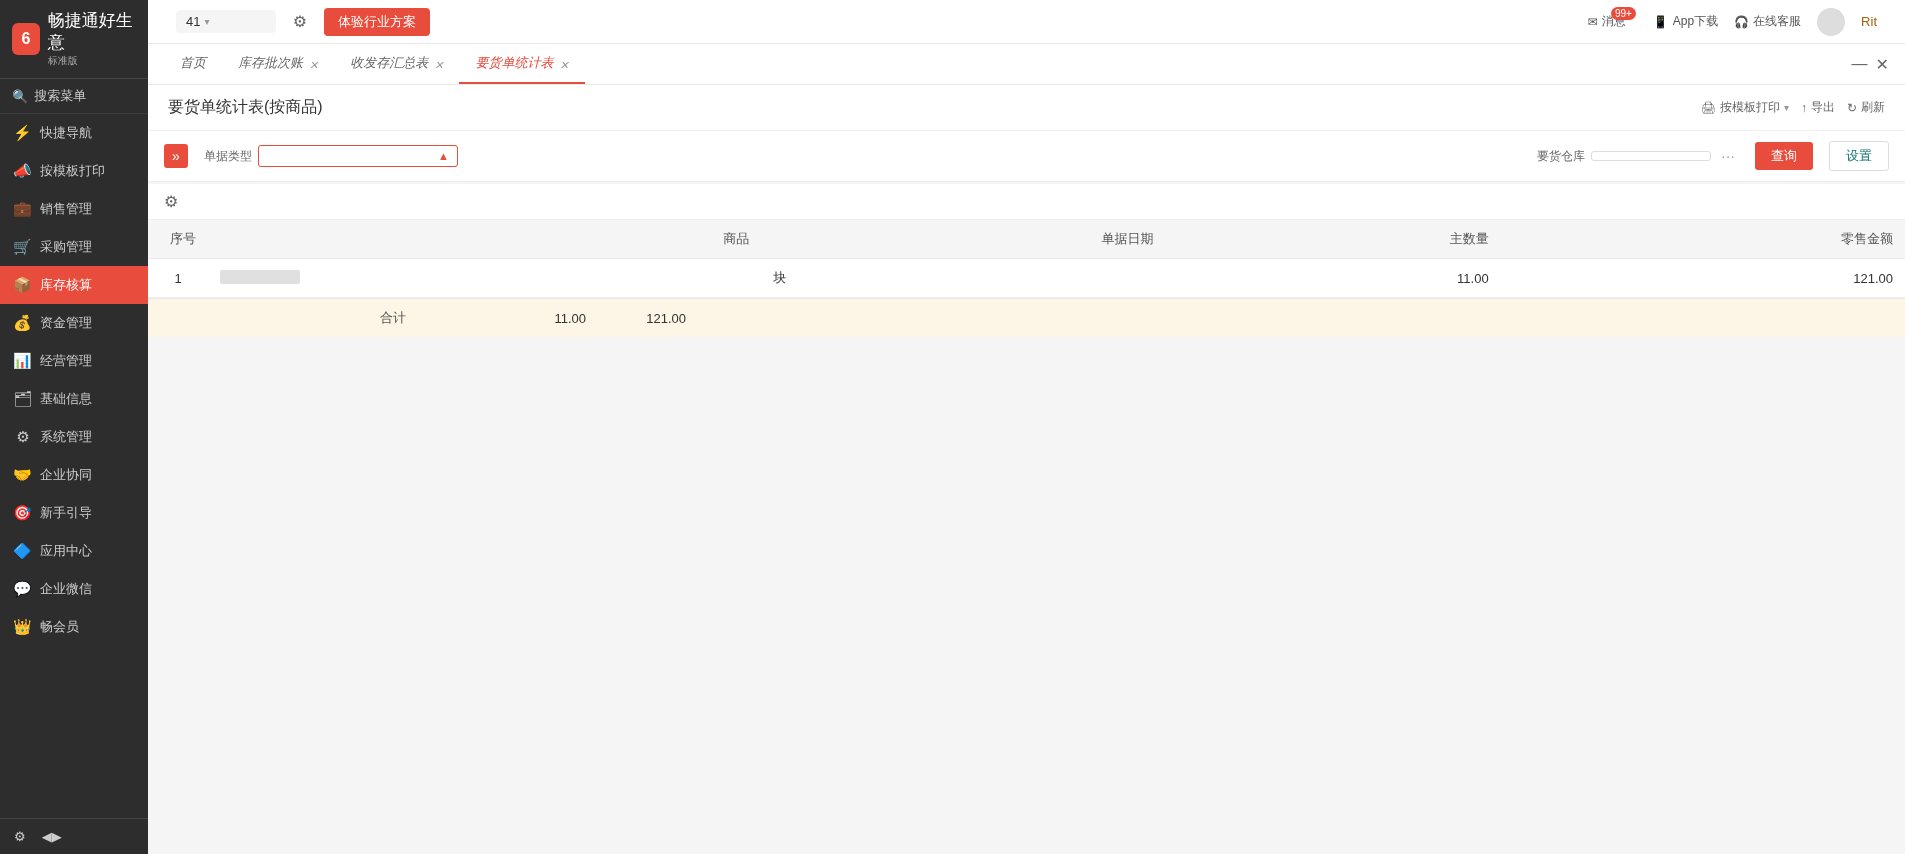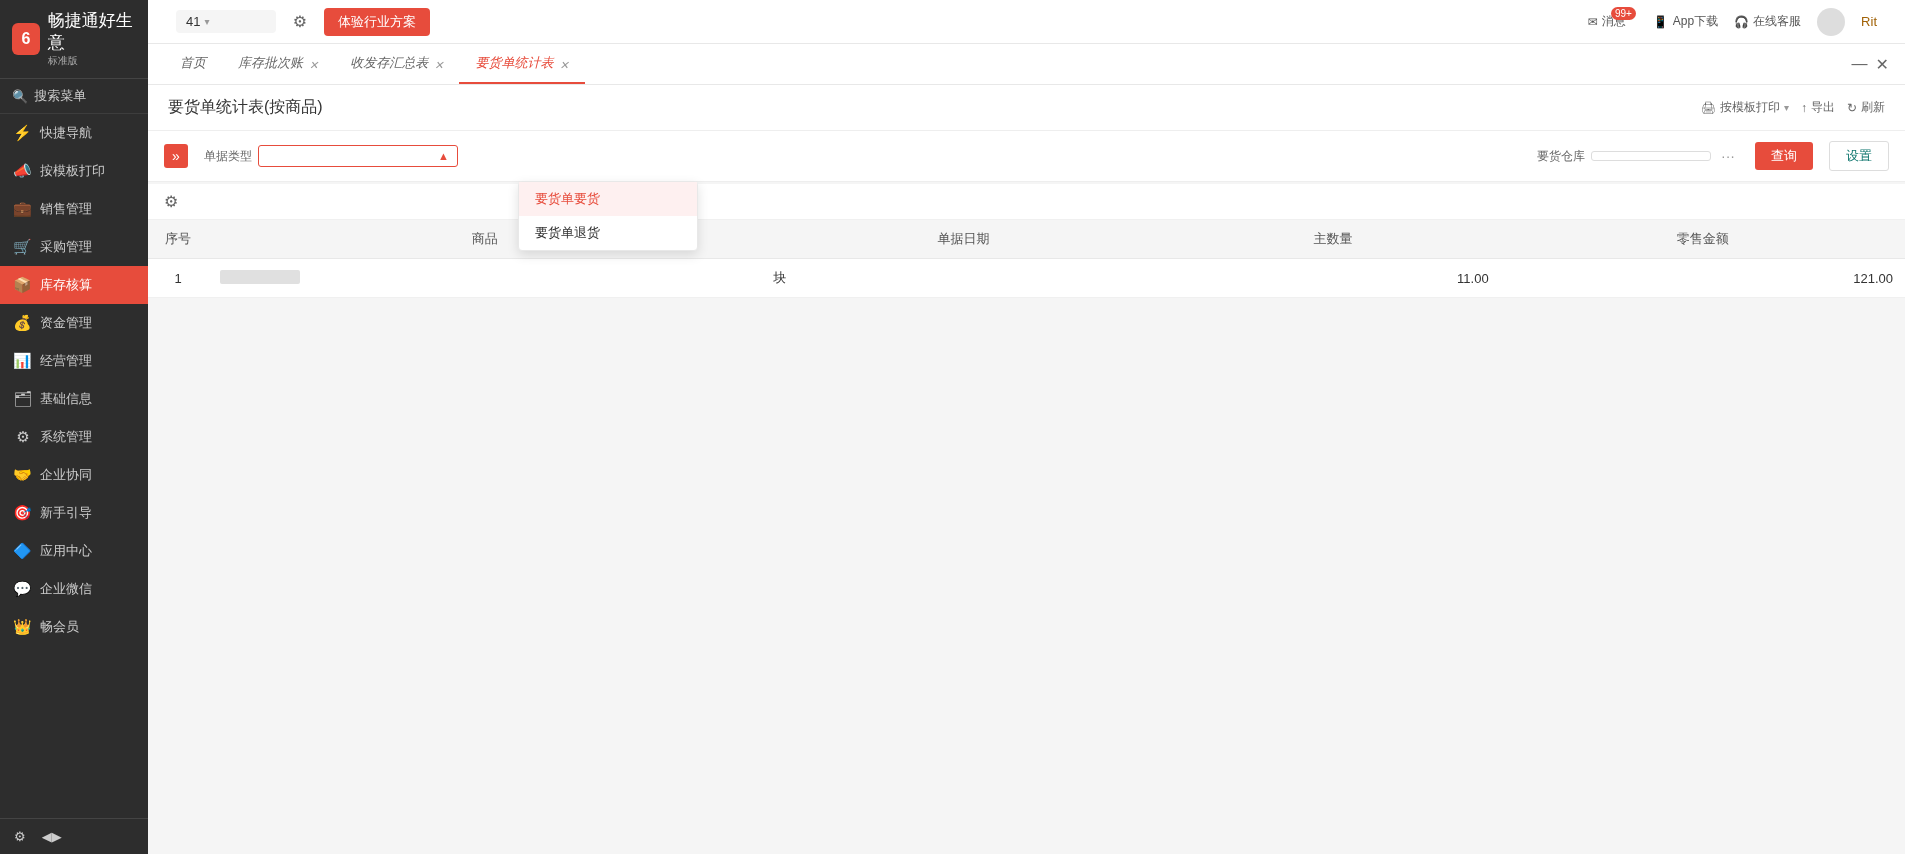--- a/index.html
+++ b/index.html
@@ -340,21 +340,21 @@
     table {
       width: 100%;
       border-collapse: collapse;
       font-size: 13px;
     }
     thead tr {
       background: #f5f5f5;
     }
     thead th {
       padding: 10px 12px;
-      text-align: center;
+      text-align: right;
       color: #555;
       font-weight: 500;
       border-bottom: 1px solid #e8e8e8;
       white-space: nowrap;
     }
     tbody tr {
       border-bottom: 1px solid #f0f0f0;
     }
     tbody td {
       padding: 10px 12px;
@@ -550,24 +550,20 @@
 
       <div class="warehouse-group">
         <span class="filter-label">要货仓库</span>
         <div class="warehouse-input"></div>
         <span class="more-dots">···</span>
       </div>
 
       <div class="query-btn">查询</div>
       <div class="settings-btn">设置</div>
 
-      <div class="dropdown-overlay" id="type-dropdown">
-        <div class="dropdown-item selected">要货单要货</div>
-        <div class="dropdown-item">要货单退货</div>
-      </div>
     </div>
 
     <div class="table-container">
       <div class="table-toolbar">
         <span class="settings-icon">⚙</span>
       </div>
       <table id="main-table">
         <thead>
           <tr id="table-header">
           <th style="width: 60px;">序号</th>
@@ -582,14 +578,19 @@
               <td style="text-align: center;">1</td>
               <td><span class="product-name-placeholder"></span></td>
               <td>块</td>
               <td style="text-align: right;">11.00</td>
               <td style="text-align: right;">121.00</td>
             </tr>
           </tbody>
       </table>
     </div>
 
+    <div class="table-footer">
+      <span class="total-label">合计</span>
+      <span class="total-value" style="margin-left:80px;">11.00</span>
+      <span class="total-value">121.00</span>
+    </div>
   </div>
 </div>
 
 </body></html>

